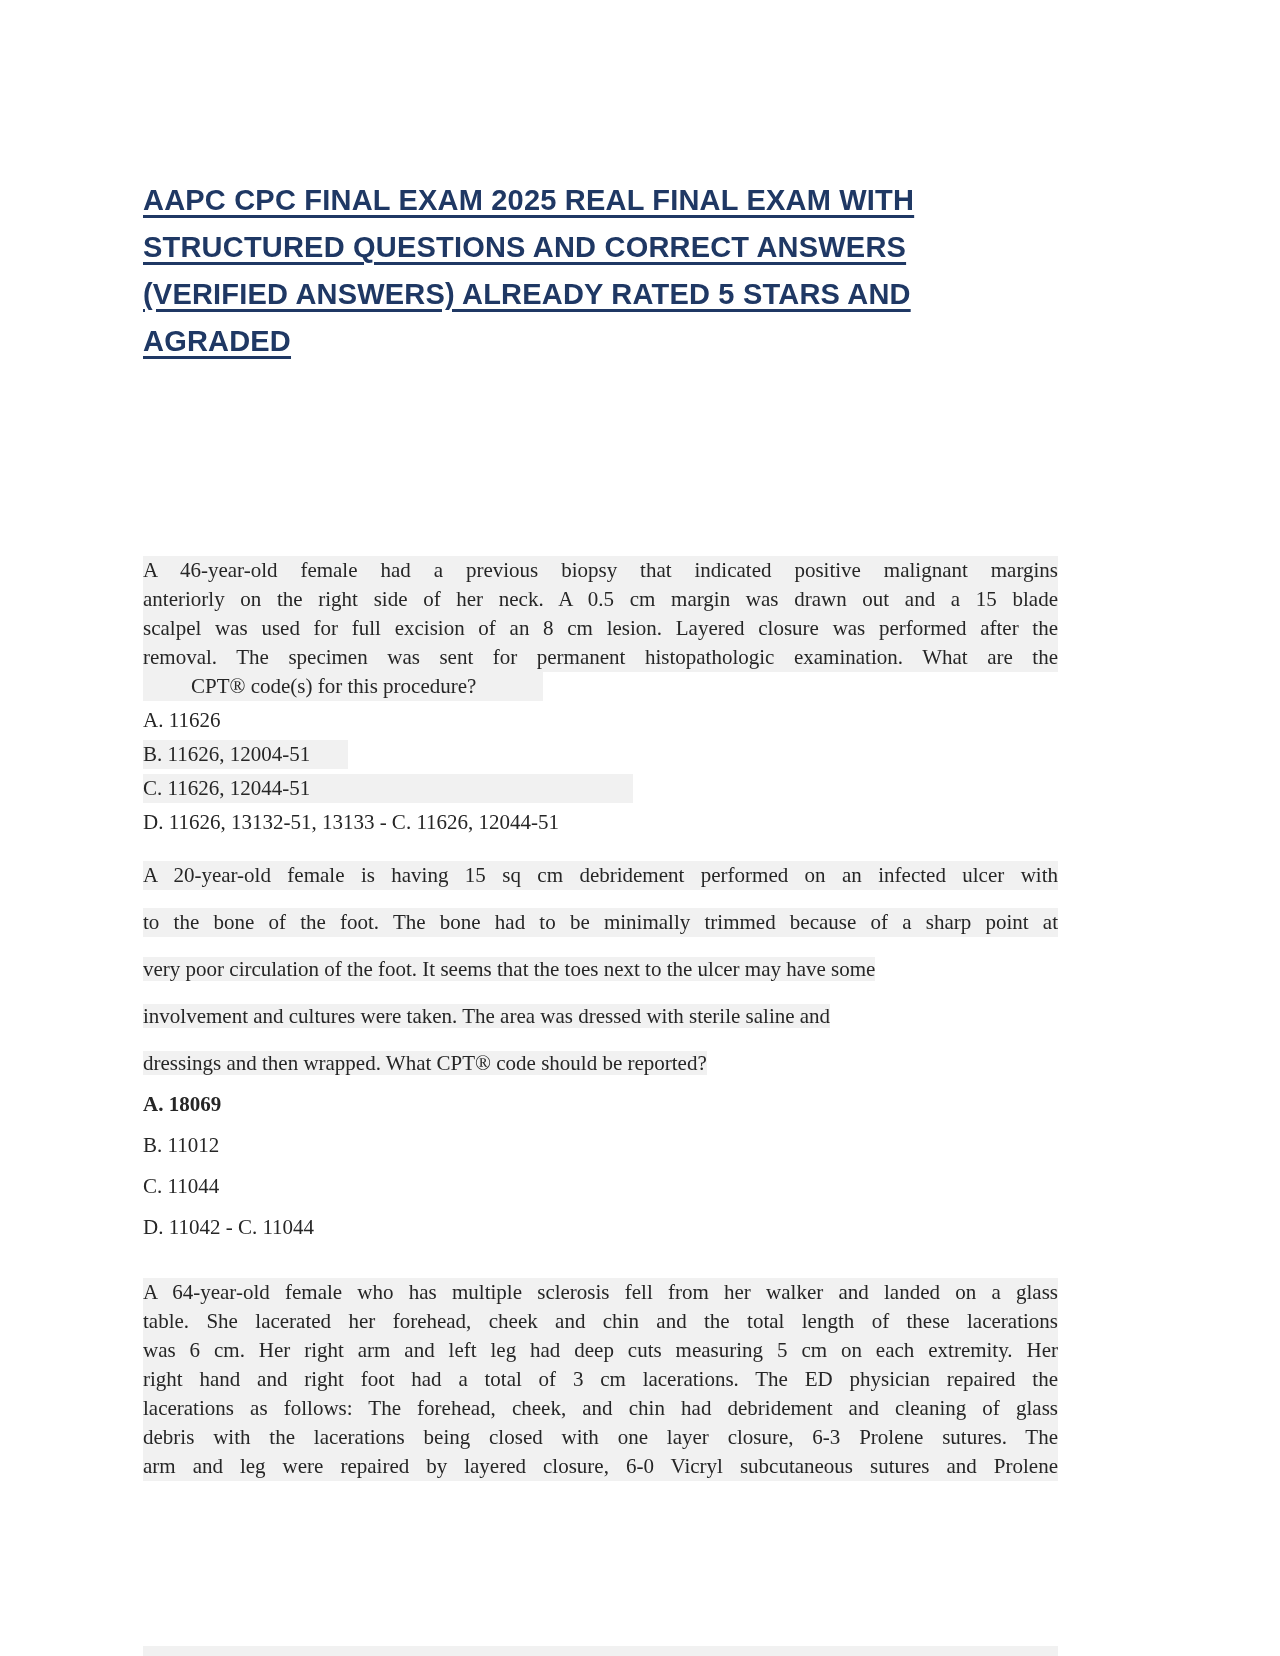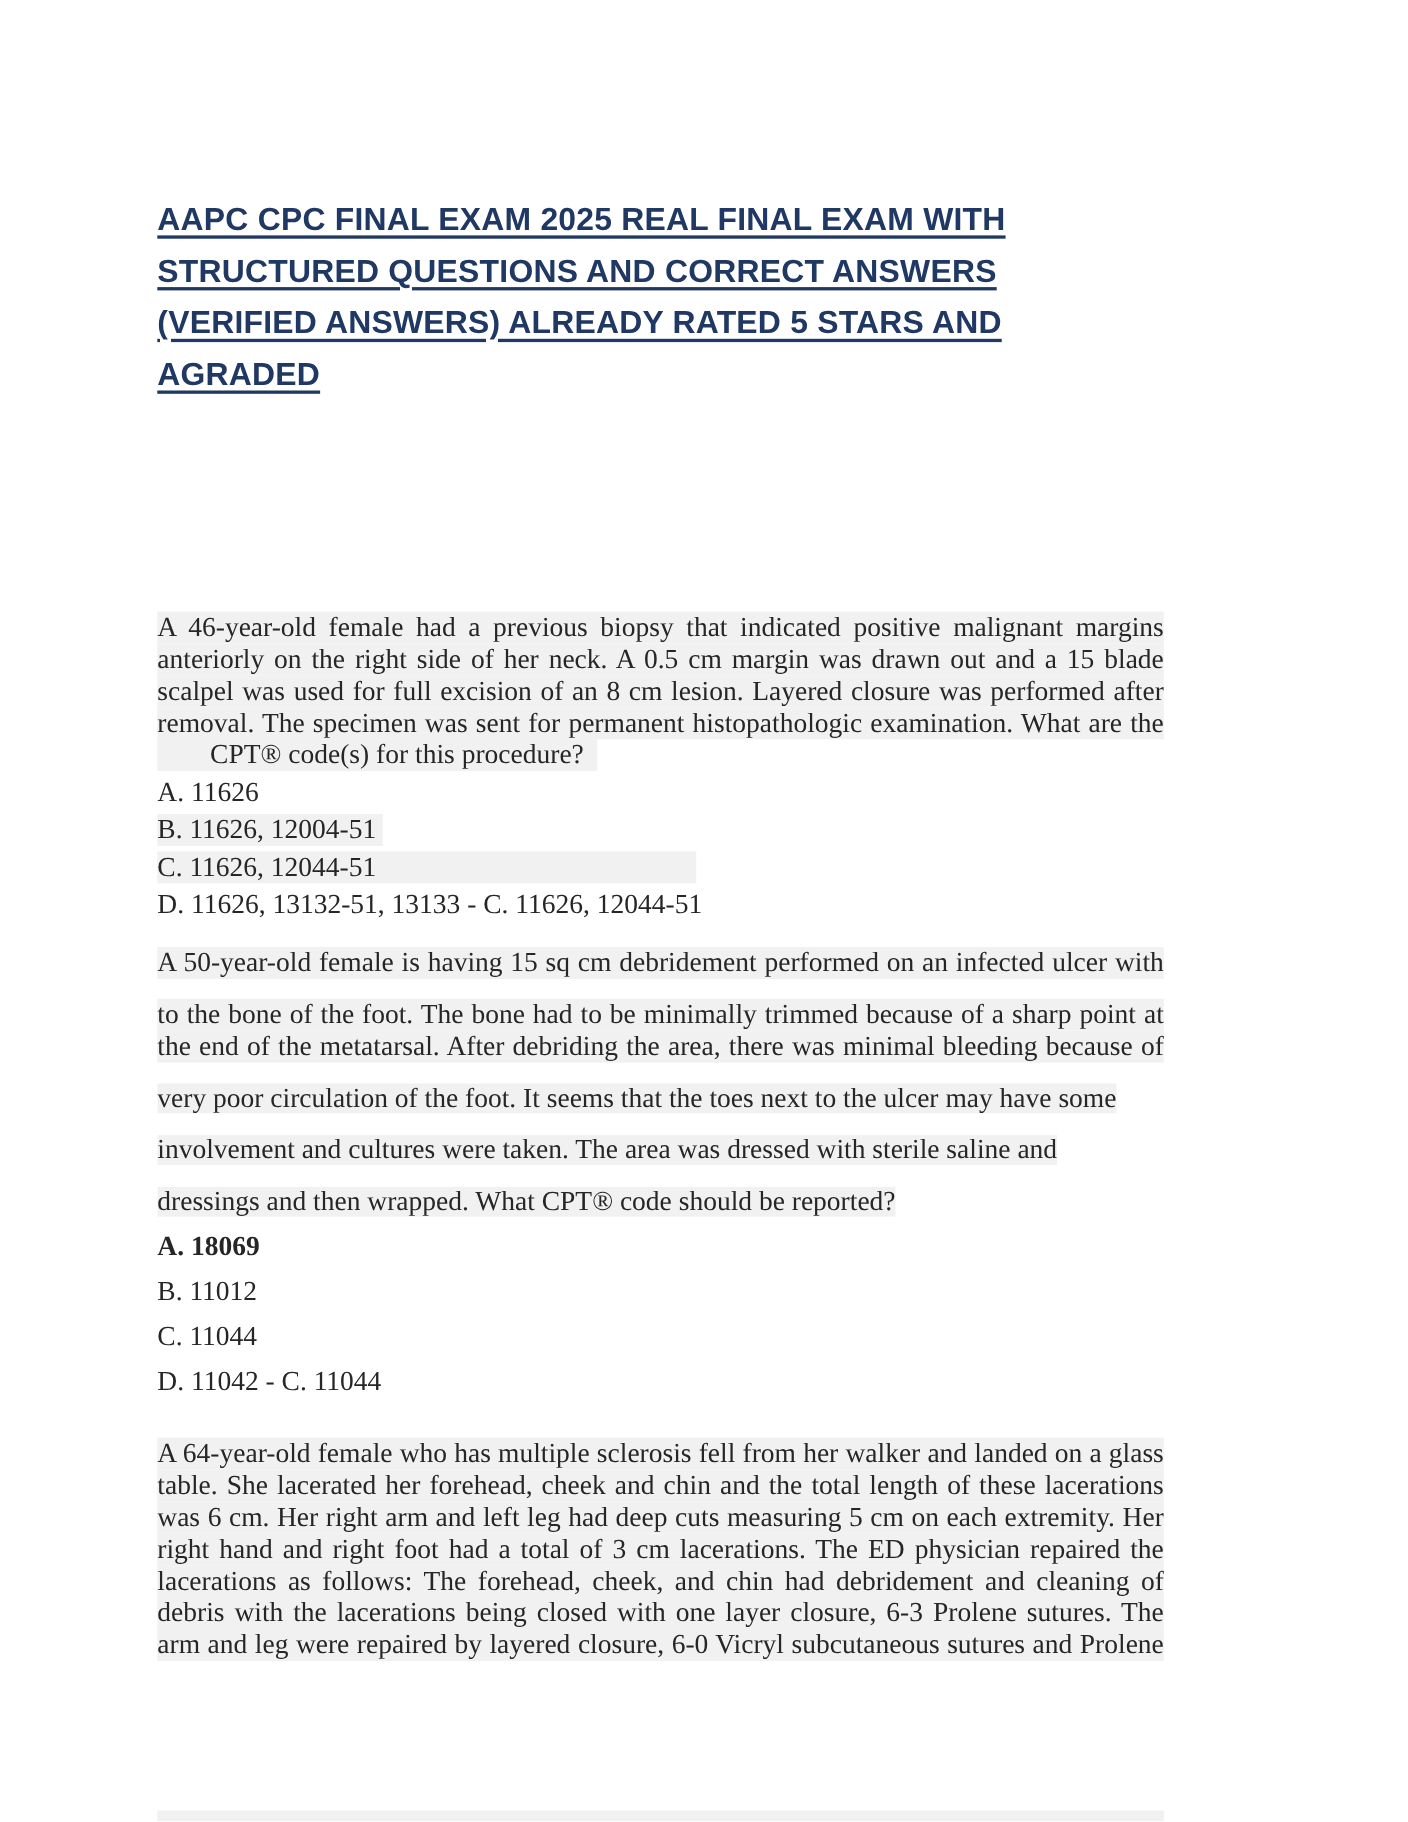--- a/index.html
+++ b/index.html
@@ -38,21 +38,21 @@
     text-decoration-thickness: 2.5px;
     text-underline-offset: 5px;
     white-space: nowrap;
   }
   
   .question { }
   .q1 { margin-top: 191px; }
   .q2 { margin-top: 24px; }
   .q3 { margin-top: 36px; }
   .line {
-    font-size: 25px;
+    font-size: 21px;
     line-height: 29px;
     height: 29px;
     overflow: hidden;
     color: var(--c-body);
     background-repeat: no-repeat;
     background-position: left top;
   }
   .line.just {
     text-align: justify;
     text-align-last: justify;
@@ -97,23 +97,22 @@
           </div>
           <div class="options">
             <div class="line">A. 11626</div>
             <div class="line hl" style="background-size: 205px 100%;">B. 11626, 12004-51</div>
             <div class="line hl" style="background-size: 490px 100%;">C. 11626, 12044-51</div>
             <div class="line">D. 11626, 13132-51, 13133 - C. 11626, 12044-51</div>
           </div>
         </section>
         <section class="question q2">
           <div class="stem">
-            <div class="line just hl" style="background-size: 100% 100%;">A 50-year-old female is having 15 sq cm debridement performed on an infected ulcer with</div>
+            <div class="line just hl" style="background-size: 100% 100%;">A 20-year-old female is having 15 sq cm debridement performed on an infected ulcer with</div>
             <div class="line just gap hl" style="background-size: 100% 100%;">to the bone of the foot. The bone had to be minimally trimmed because of a sharp point at</div>
-            <div class="line just hl" style="background-size: 100% 100%;">the end of the metatarsal. After debriding the area, there was minimal bleeding because of</div>
             <div class="line gap"><span class="hl-span">very poor circulation of the foot. It seems that the toes next to the ulcer may have some</span></div>
             <div class="line gap"><span class="hl-span">involvement and cultures were taken. The area was dressed with sterile saline and</span></div>
             <div class="line gap"><span class="hl-span">dressings and then wrapped. What CPT® code should be reported?</span></div>
           </div>
           <div class="options spaced">
             <div class="line bold">A. 18069</div>
             <div class="line">B. 11012</div>
             <div class="line">C. 11044</div>
             <div class="line">D. 11042 - C. 11044</div>
           </div>

